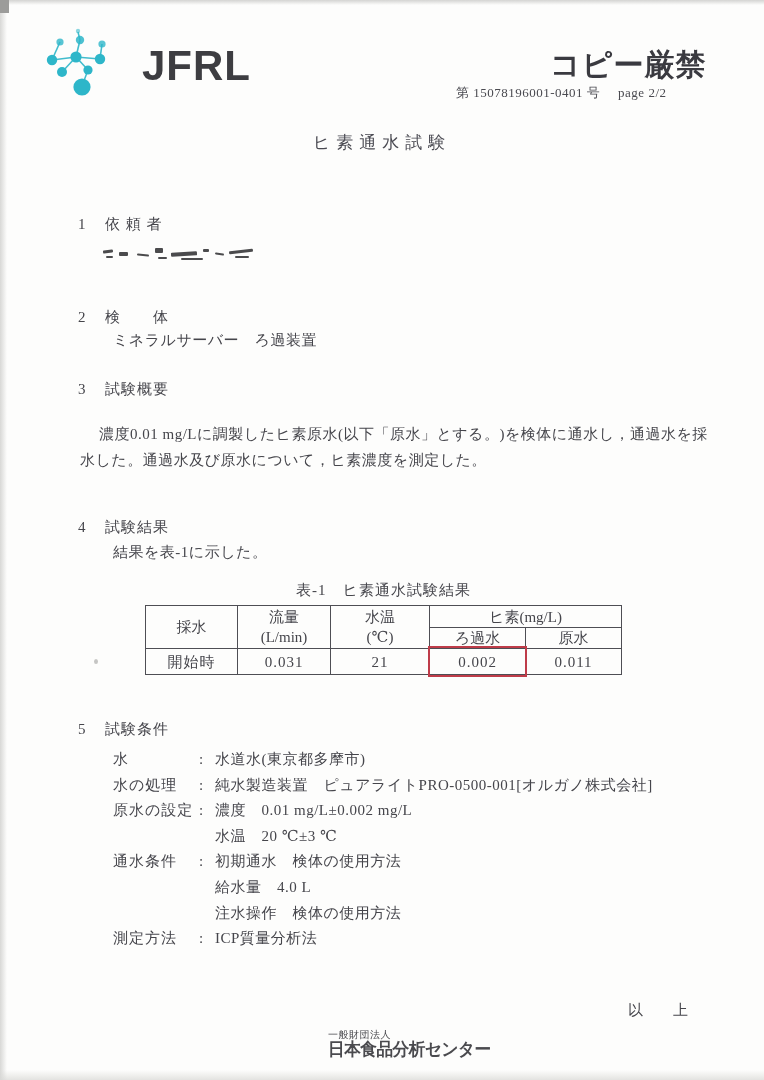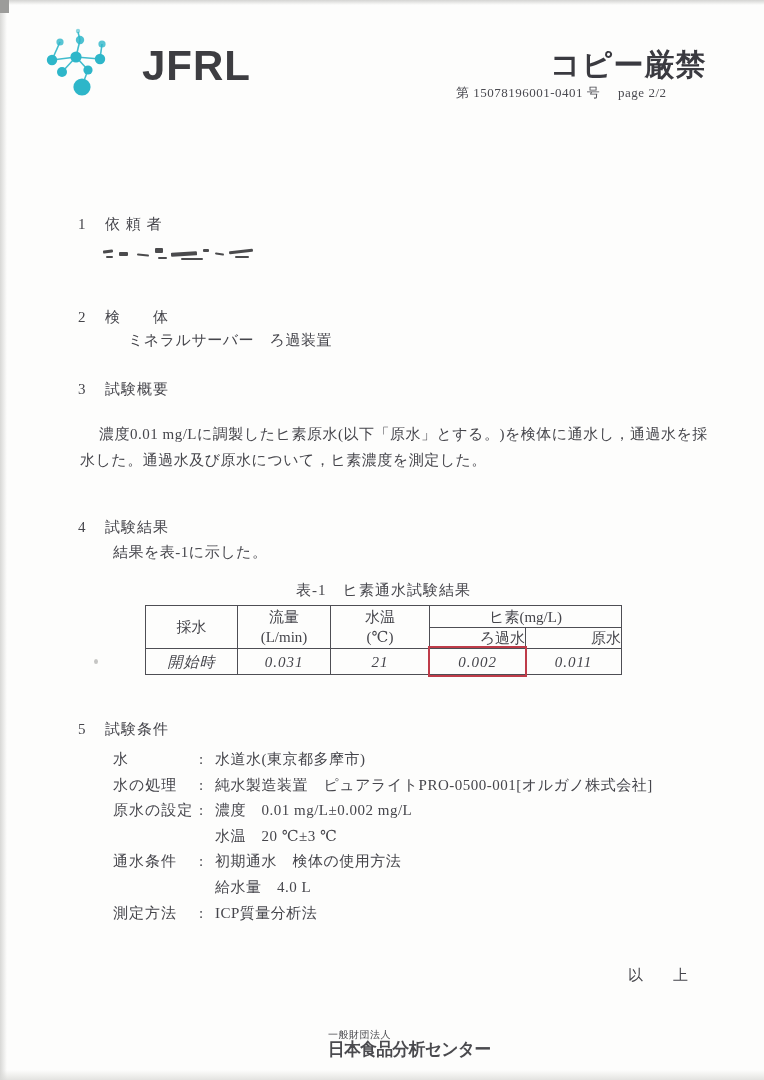--- a/index.html
+++ b/index.html
@@ -69,31 +69,31 @@
   table.results {
     position:absolute; left:145px; top:605px;
     border-collapse:collapse; table-layout:fixed; width:477px;
     font-size:15px; color:#45454b;
   }
   table.results td {
     border:1.5px solid #4e4e54; text-align:center; vertical-align:middle;
     padding:0; line-height:20px;
   }
   td.c1{width:92px;} td.c2{width:93px;} td.c3{width:99px;} td.c4{width:97px;} td.c5{width:100px;}
-  tr.hdr1 td{ height:22px; } tr.hdr2 td{ height:21px;text-align:right; } tr.data td{ height:26px; letter-spacing:1px;font-style:italic; }
+  tr.hdr1 td{ height:22px; } tr.hdr2 td{ height:21px; } tr.data td{ height:26px; letter-spacing:1px; }
   td.two-line{ line-height:20px;margin-top:44px; }
   td.hl { position:relative; }
   .redbox { position:absolute; inset:-3px -2px; border:2.5px solid #bf3c49; pointer-events:none; }
 
   
   .cond-rows { position:absolute; left:113px; top:747px; font-size:15px; }
   .cond-row { display:flex; height:25.6px; line-height:25.6px; white-space:nowrap; letter-spacing:0.5px; }
   .cond-label { display:inline-block; width:86px; letter-spacing:1px; }
   .cond-colon { display:inline-block; width:16px; }
-  .closing { position:absolute; left:628px; top:966px; font-size:15px; white-space:nowrap;font-family:Liberation Mono, monospace; }
+  .closing { position:absolute; left:628px; top:1001px; font-size:15px; white-space:nowrap;font-family:Liberation Mono, monospace; }
 
   
   .footer-logo { position:absolute; left:328px; top:1030px; font-family:"Liberation Sans","DejaVu Sans",sans-serif; color:#4a4a4e; }
   .footer-org-type { font-size:10px; letter-spacing:0.5px; line-height:9px; }
   .footer-org-name { font-size:17.5px; font-weight:700; letter-spacing:-0.5px; transform:scaleX(0.95); transform-origin:left; line-height:20px; }
 
   .speck { position:absolute; left:94px; top:659px; width:4px; height:5px; background:#8e8e8c; opacity:.5; border-radius:50%; }
 </style>
 </head>
 <body>
@@ -130,20 +130,21 @@
     <span class="logo-text">JFRL</span>
   </div>
 
   <div class="copy-notice">コピー厳禁</div>
 
   <div class="doc-number-line">
     <span>第 15078196001-0401 号</span>
     <span class="pg">page 2/2</span>
   </div>
 
+  <div class="doc-title">ヒ素通水試験</div>
 
   <div class="sec-heading" style="left:78px; top:215px;">
     <span class="num">1</span><span>依 頼 者</span>
   </div>
   <div class="redacted">
     <i></i>
       <i></i>
       <i></i>
       <i></i>
       <i></i>
@@ -152,21 +153,21 @@
       <i></i>
       <i></i>
       <i></i>
       <i></i>
       <i></i>
   </div>
 
   <div class="sec-heading" style="left:78px; top:308px;">
     <span class="num">2</span><span>検　　体</span>
   </div>
-  <div class="body-line" style="left:128px; top:331px;font-family:Liberation Serif, serif;">ミネラルサーバー　ろ過装置</div>
+  <div class="body-line" style="left:113px; top:331px;font-family:Liberation Serif, serif;">ミネラルサーバー　ろ過装置</div>
 
   <div class="sec-heading" style="left:78px; top:380px;">
     <span class="num">3</span><span>試験概要</span>
   </div>
   <div class="body-line" style="left:99px; top:425px;">濃度0.01 mg/Lに調製したヒ素原水(以下「原水」とする。)を検体に通水し，通過水を採</div>
   <div class="body-line" style="left:80px; top:451px;">水した。通過水及び原水について，ヒ素濃度を測定した。</div>
 
   <div class="sec-heading" style="left:78px; top:518px;">
     <span class="num">4</span><span>試験結果</span>
   </div>
@@ -232,20 +233,25 @@
       <span class="cond-label">通水条件</span>
         <span class="cond-colon">:</span>
         <span>初期通水　検体の使用方法</span>
     </div>
     <div class="cond-row">
       <span class="cond-label"></span>
         <span class="cond-colon"></span>
         <span>給水量　4.0 L</span>
     </div>
     <div class="cond-row">
+      <span class="cond-label"></span>
+        <span class="cond-colon"></span>
+        <span>注水操作　検体の使用方法</span>
+    </div>
+    <div class="cond-row">
       <span class="cond-label">測定方法</span>
         <span class="cond-colon">:</span>
         <span>ICP質量分析法</span>
     </div>
   </div>
 
   <div class="closing">以　　上</div>
 
   <div class="footer-logo">
     <div class="footer-org-type">一般財団法人</div>

